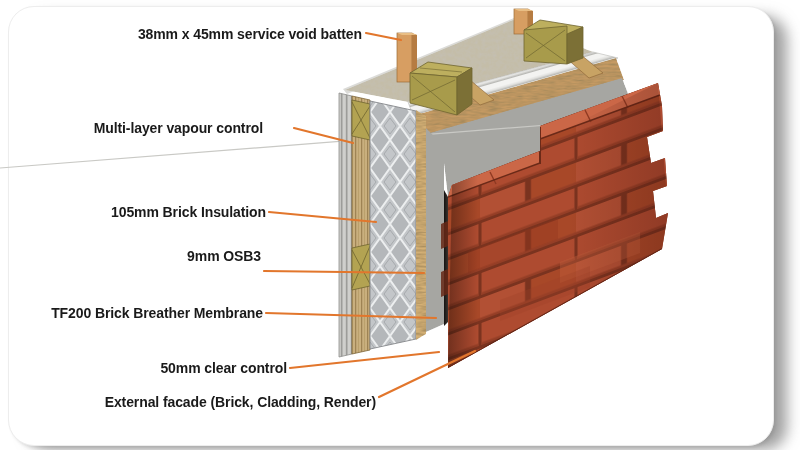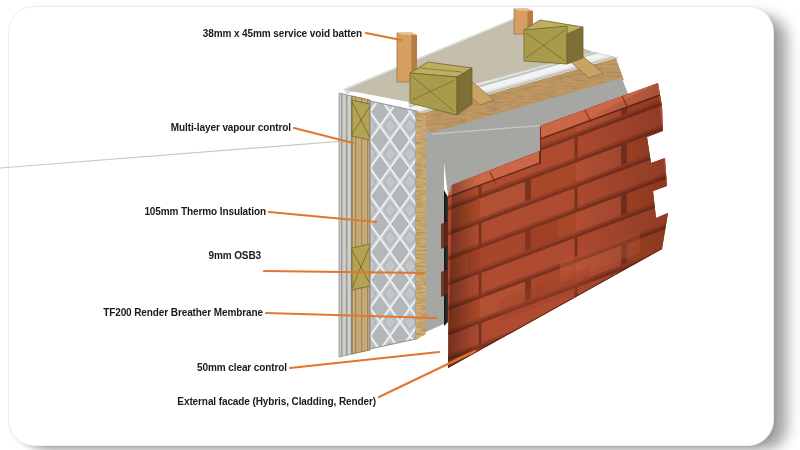--- a/index.html
+++ b/index.html
@@ -7,21 +7,21 @@
     width:800px;height:450px;position:relative;overflow:hidden;
     background:#ffffff;font-family:"Liberation Sans",sans-serif;
   }
   .card{
     position:absolute;left:8px;top:6px;width:764px;height:438px;
     background:#ffffff;border:1px solid #ededed;border-radius:26px;
     box-shadow:16px 7px 14px -3px rgba(105,105,105,.62), 2px 2px 3px rgba(0,0,0,.10);
   }
   svg.scene{position:absolute;left:0;top:0;width:800px;height:450px;}
   .label{
-    position:absolute;font-size:10px;font-weight:700;letter-spacing:-0.1px;
+    position:absolute;font-size:14px;font-weight:700;letter-spacing:-0.1px;
     color:#1a1a1a;white-space:nowrap;line-height:14px;
   }
 </style>
 </head>
 <body>
 
 <div class="card"></div>
 
 <svg class="scene" viewBox="0 0 800 450">
   <defs>
@@ -198,18 +198,18 @@
     <line x1="294" y1="128" x2="353" y2="143"></line>
     <line x1="269" y1="212" x2="376" y2="222"></line>
     <line x1="264" y1="271" x2="424" y2="273"></line>
     <line x1="266" y1="313" x2="436" y2="318"></line>
     <line x1="290" y1="368" x2="439" y2="352"></line>
     <line x1="379" y1="397" x2="475" y2="351"></line>
   </g>
 </svg>
 
 <div class="label" style="right:438px;top:27px">38mm x 45mm  service void batten</div>
-<div class="label" style="right:509px;top:121px">Multi-layer vapour control</div>
-<div class="label" style="right:534px;top:205px">105mm Thermo Insulation</div>
+<div class="label" style="right:537px;top:121px">Multi-layer vapour control</div>
+<div class="label" style="right:534px;top:205px">105mm Brick Insulation</div>
 <div class="label" style="right:539px;top:249px">9mm OSB3</div>
-<div class="label" style="right:537px;top:306px">TF200 Render Breather Membrane</div>
+<div class="label" style="right:537px;top:306px">TF200 Brick Breather Membrane</div>
 <div class="label" style="right:513px;top:361px">50mm clear control</div>
-<div class="label" style="right:424px;top:395px">External facade (Hybris, Cladding, Render)</div>
+<div class="label" style="right:424px;top:395px">External facade (Brick, Cladding, Render)</div>
 
 </body></html>

